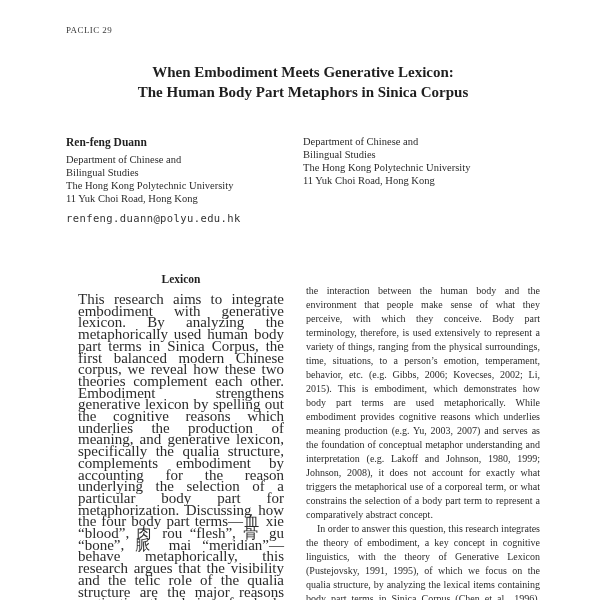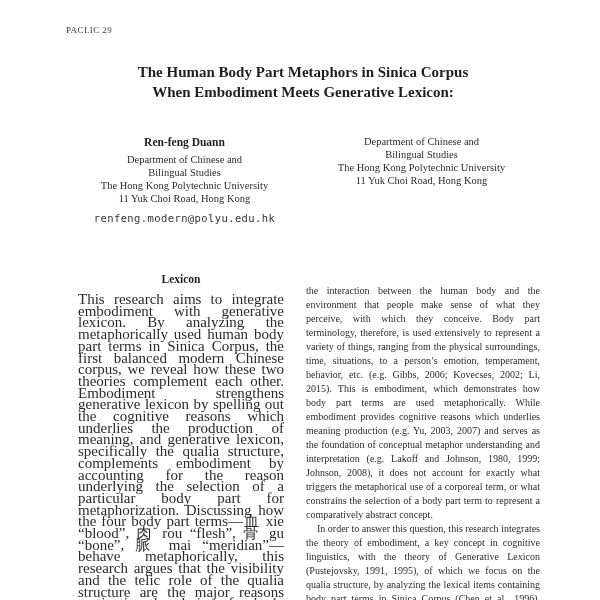--- a/index.html
+++ b/index.html
@@ -36,21 +36,21 @@
     font-size: 15px;
     line-height: 20px;
     color: #1f1f1f;
   }
   .authors-row {
     display: flex;
     margin-top: 33px;
   }
   .author-block {
     flex: 1 1 50%;
-    text-align: center;
+    text-align: left;
   }
   .author-name {
     font-weight: bold;
     font-size: 11.5px;
     line-height: 14px;
     margin-bottom: 4px;
     color: #1f1f1f;
   }
   .affil-line {
     font-size: 10.5px;
@@ -102,33 +102,33 @@
   }
 </style>
 </head>
 <body>
 
 <div class="page">
 
   <div class="running-header">PACLIC 29</div>
 
   <div class="title-block">
+    <span class="title-line">When Embodiment Meets Generative Lexicon:</span>
     <span class="title-line">The Human Body Part Metaphors in Sinica Corpus</span>
-    <span class="title-line">When Embodiment Meets Generative Lexicon:</span>
   </div>
 
   <div class="authors-row">
 
     <div class="author-block">
       <div class="author-name">Ren-feng Duann</div>
       <div class="affil-line">Department of Chinese and</div>
       <div class="affil-line">Bilingual Studies</div>
       <div class="affil-line">The Hong Kong Polytechnic University</div>
       <div class="affil-line">11 Yuk Choi Road, Hong Kong</div>
-      <div class="author-email">renfeng.modern@polyu.edu.hk</div>
+      <div class="author-email">renfeng.duann@polyu.edu.hk</div>
     </div>
 
     <div class="author-block">
       <div class="affil-line">Department of Chinese and</div>
       <div class="affil-line">Bilingual Studies</div>
       <div class="affil-line">The Hong Kong Polytechnic University</div>
       <div class="affil-line">11 Yuk Choi Road, Hong Kong</div>
     </div>
 
   </div>

